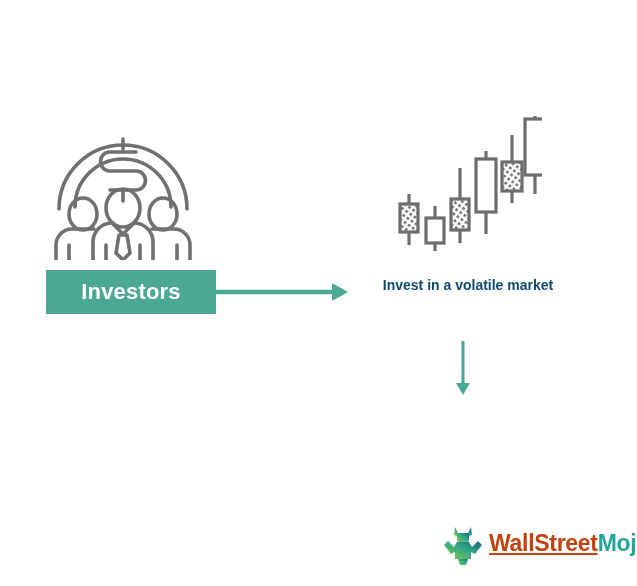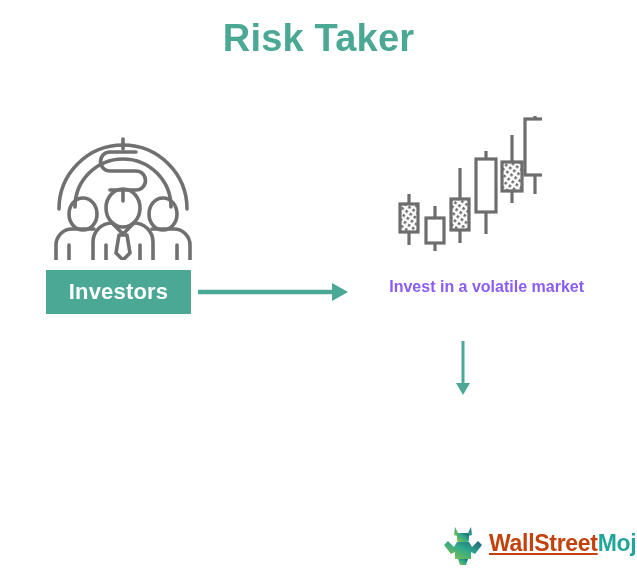--- a/index.html
+++ b/index.html
@@ -50,21 +50,21 @@
     top: 108px;
     width: 150px;
     height: 145px;
   }
 
   
   .investors-box {
     position: absolute;
     left: 46px;
     top: 270px;
-    width: 145px;
+    width: 170px;
     height: 44px;
     background: #4aa894;
     display: flex;
     align-items: center;
     justify-content: center;
   }
   .investors-box-label {
     color: #ffffff;
     font-size: 22px;
     font-weight: bold;
@@ -85,23 +85,23 @@
     position: absolute;
     left: 448px;
     top: 340px;
     width: 30px;
     height: 56px;
   }
 
   
   .text-block {
     position: absolute;
-    text-align: right;
-    color: #8b5cf6;
-    font-size: 16px;
+    text-align: center;
+    color: #0c4a6e;
+    font-size: 14px;
     font-weight: bold;
     line-height: 1.42;
   }
   .text-volatile {
     left: 352px;
     top: 276px;
     width: 232px;
   }
   .text-return {
     left: 352px;
@@ -132,21 +132,20 @@
     white-space: nowrap;
   }
   .logo-text .lt-wall { color: #c2410c; text-decoration: underline; }
   .logo-text .lt-mojo { color: #23a69a; }
 </style>
 </head>
 <body>
 
 <div id="infographic">
 
-  <div class="title">Risk Taker</div>
 
   <div class="investors-icon">
     <svg viewBox="0 0 150 155" width="150" height="155" aria-hidden="true">
       <g fill="none" stroke="#707070" stroke-width="3.6" stroke-linecap="round" stroke-linejoin="round">
 
         <path d="M11 104 A64 64 0 0 1 139 104"></path>
 
         <path d="M27 102 A48 48 0 0 1 123 102"></path>
 
         <path d="M75 34 L75 44"></path>

